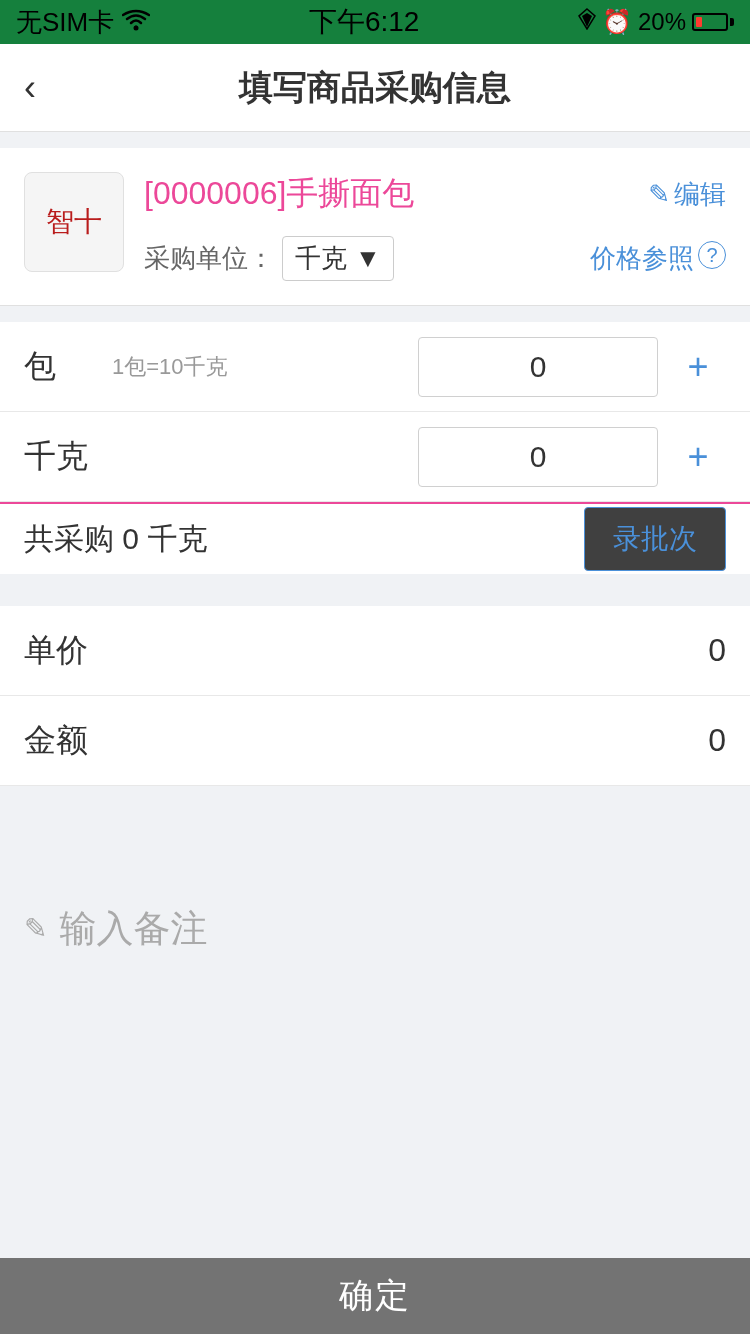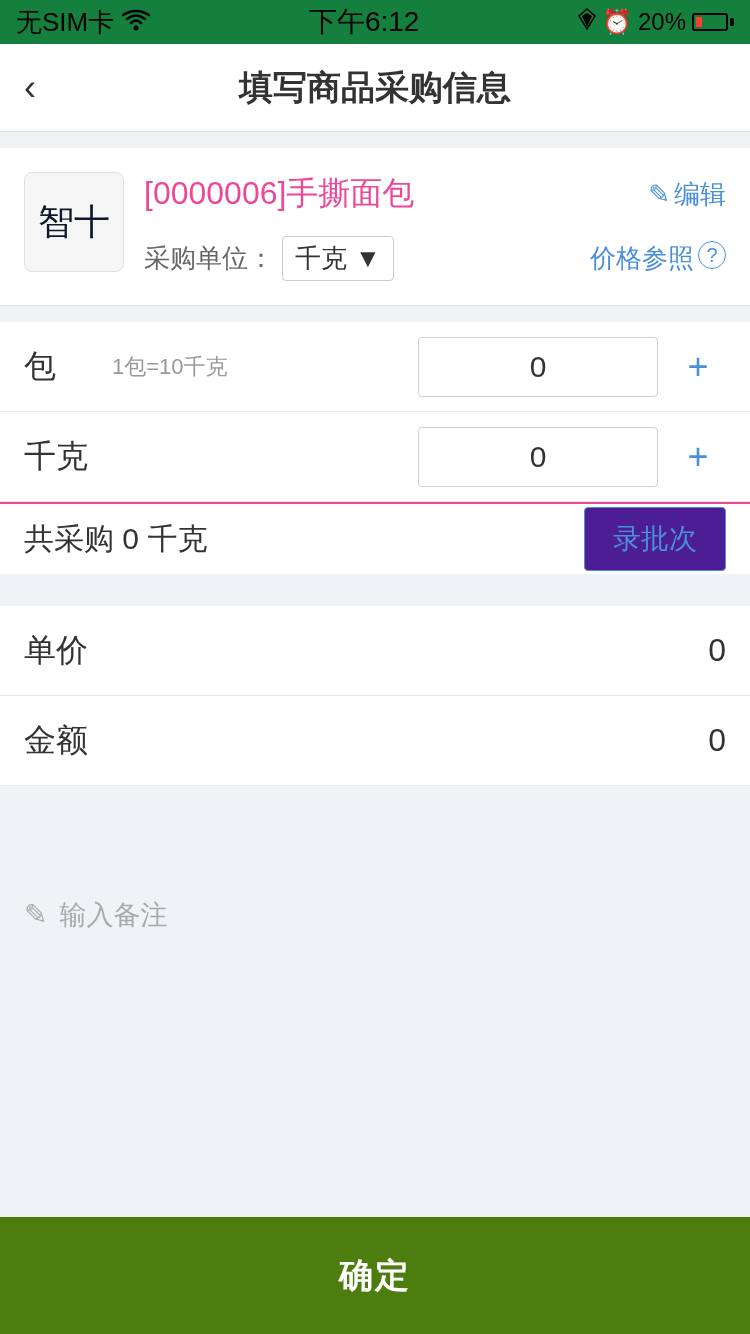--- a/index.html
+++ b/index.html
@@ -110,22 +110,22 @@
       height: 100px;
       background: #f5f5f5;
       border: 1px solid #e0e0e0;
       border-radius: 8px;
       display: flex;
       align-items: center;
       justify-content: center;
       flex-shrink: 0;
     }
     .product-logo-text {
-      font-size: 36px;
-      color: #0f172a;
+      font-size: 28px;
+      color: #b91c1c;
       line-height: 1.2;
     }
     .product-info {
       flex: 1;
     }
     .product-name-row {
       display: flex;
       align-items: center;
       justify-content: space-between;
       margin-bottom: 20px;
@@ -250,21 +250,21 @@
       border-top: 2px solid #ec4899;
       gap: 44px;
     }
     .summary-text {
       font-size: 30px;
       color: #333;
     }
     .batch-btn {
       border: 1px solid #4a90d9;
       color: #4a90d9;
-      background: #4c1d95;
+      background: #404040;
       font-size: 28px;
       padding: 12px 28px;
       border-radius: 4px;
       cursor: pointer;
     }
 
     
     .price-section {
       background: #fff;
       margin-top: 16px;
@@ -295,38 +295,38 @@
       gap: 12px;
       min-height: 80px;
       margin-top: 0;
       flex: 1;
     }
     .remark-icon {
       font-size: 28px;
       color: #aaa;
     }
     .remark-placeholder {
-      font-size: 27px;
+      font-size: 37px;
       color: #aaa;
     }
 
     
     .content-area {
       flex: 1;
       background: #f0f2f5;
     }
 
     
     .confirm-btn {
       width: 100%;
-      height: 117px;
-      background: #4d7c0f;
+      height: 76px;
+      background: #737373;
       color: #fff;
       font-size: 34px;
-      font-weight: 700;
+      font-weight: 400;
       border: none;
       cursor: pointer;
       display: flex;
       align-items: center;
       justify-content: center;
       letter-spacing: 2px;
     }
   </style>
 </head>
 <body>

